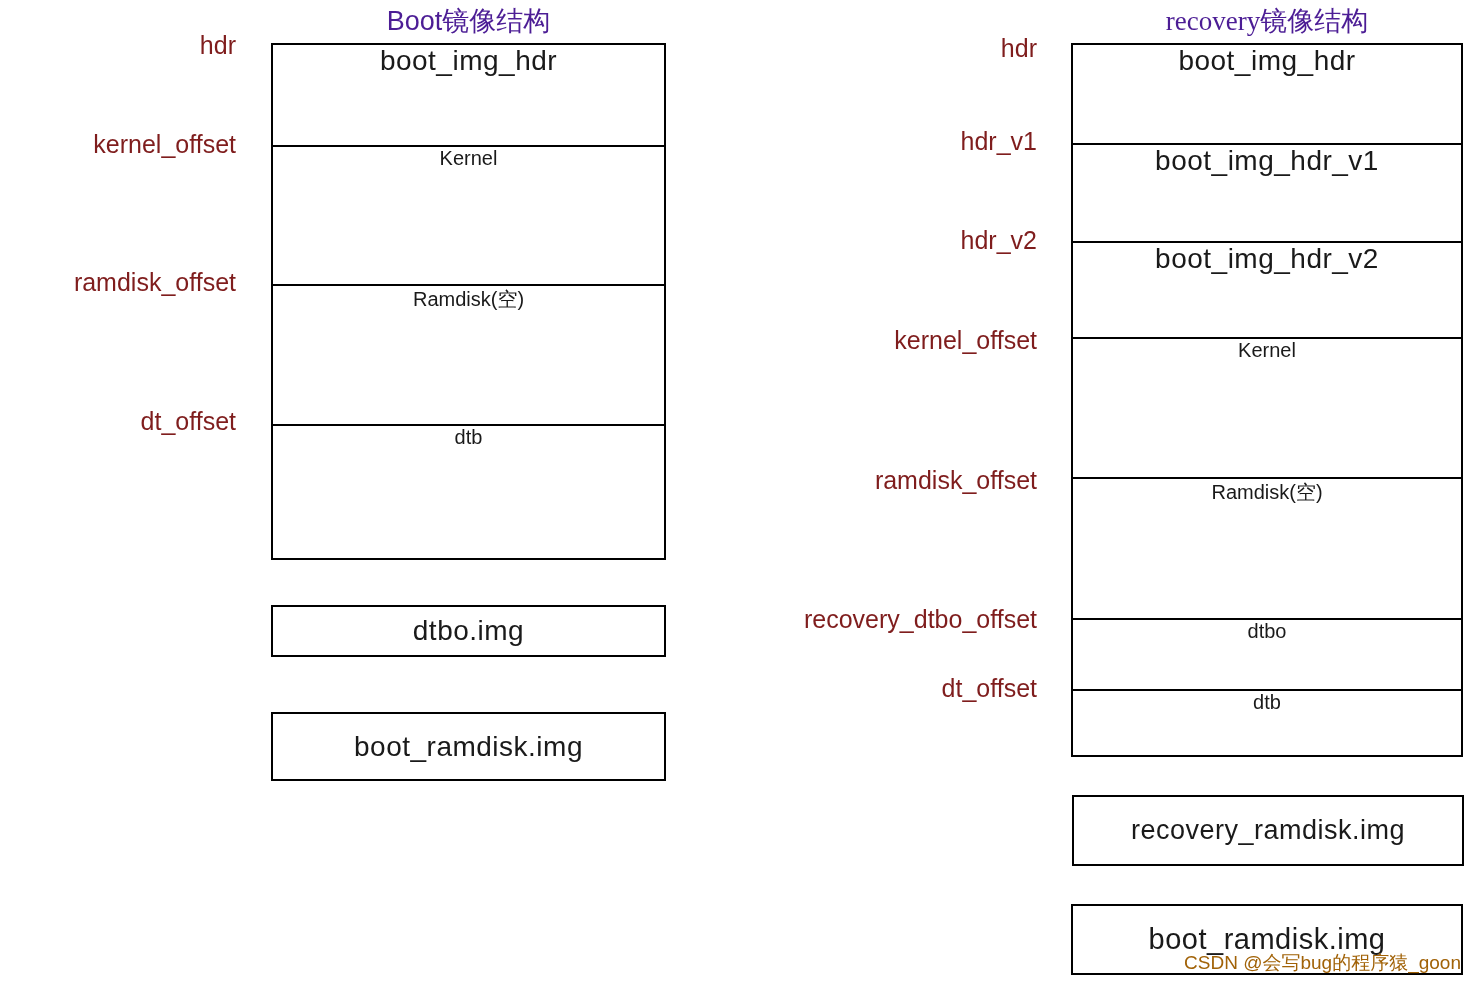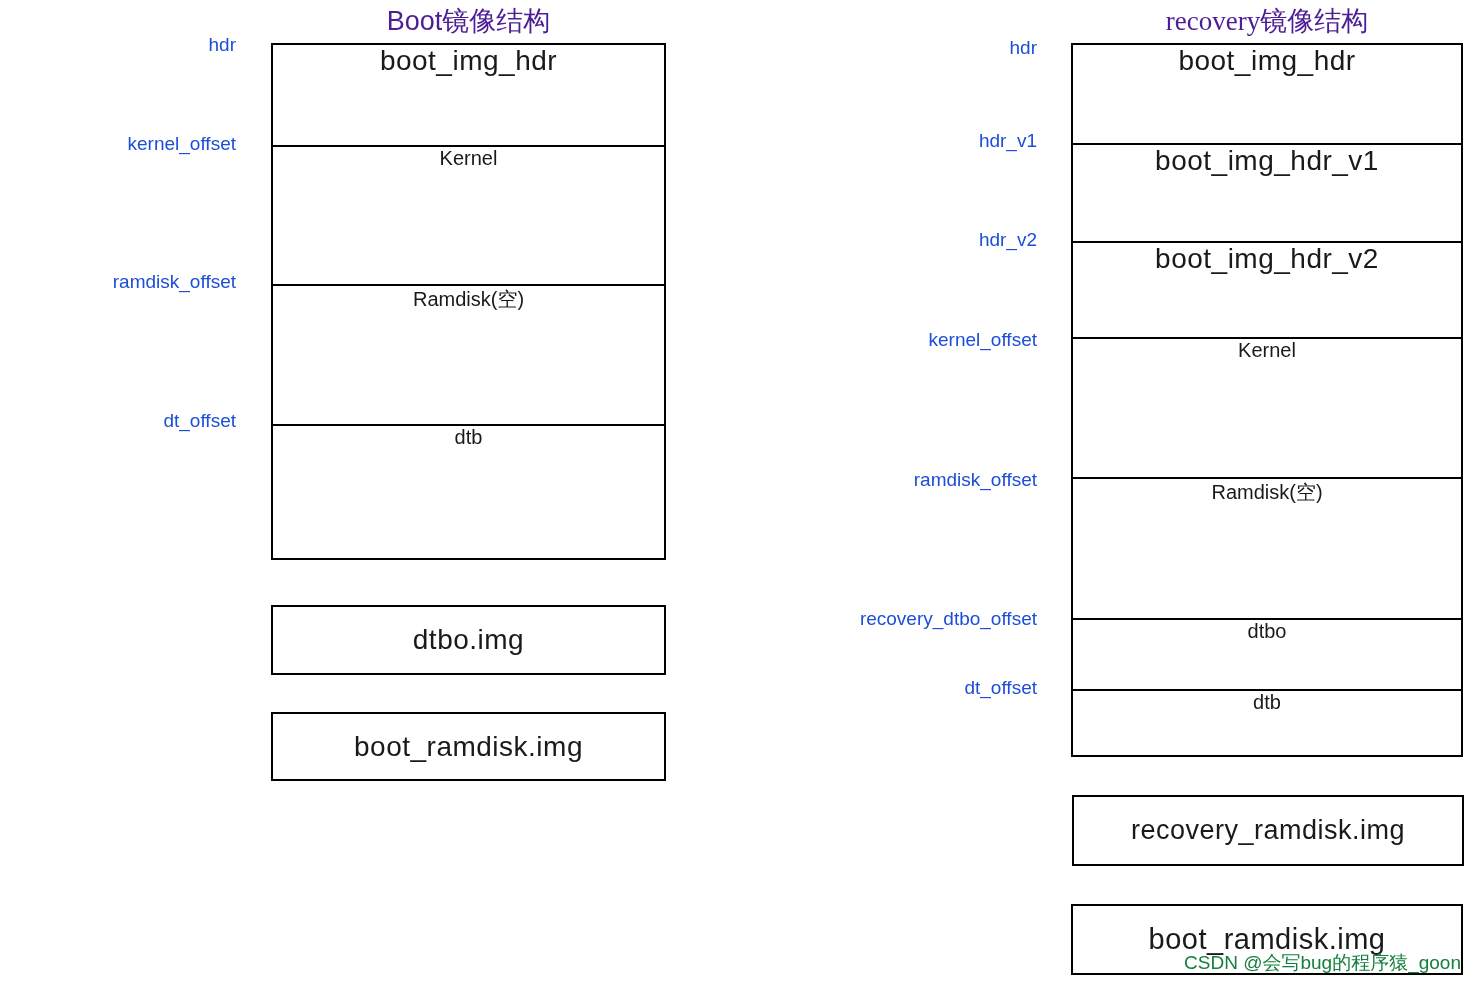--- a/index.html
+++ b/index.html
@@ -44,44 +44,44 @@
     font-size: 28px;
     letter-spacing: 0.5px;
     white-space: nowrap;
   }
   .section-label-small {
     font-size: 20px;
     white-space: nowrap;
   }
   .offset-label {
     position: absolute;
-    font-size: 19px;
+    font-size: 25px;
     line-height: 32px;
     text-align: right;
     white-space: nowrap;
-    color: #1d4ed8;
+    color: #7f1d1d;
   }
   .file-box {
     position: absolute;
     border: 2px solid #000000;
     box-sizing: border-box;
     background: #ffffff;
     display: flex;
     align-items: center;
     justify-content: center;
     font-size: 28px;
     letter-spacing: 0.5px;
     white-space: nowrap;
   }
   .watermark {
     position: absolute;
     right: 14px;
     top: 950px;
     font-size: 19px;
-    color: #15803d;
+    color: #a16207;
     white-space: nowrap;
     pointer-events: none;
   }
 </style>
 </head>
 <body>
 
 <div class="canvas">
 
   <div class="diagram-title" style="left:271px; top:3px; width:395px;">Boot镜像结构</div>
@@ -99,21 +99,21 @@
       <span class="section-label-small">Kernel</span>
     </div>
     <div class="stack-section divided" style="top:239px; height:140px;">
       <span class="section-label-small">Ramdisk(空)</span>
     </div>
     <div class="stack-section divided" style="top:379px; height:138px;">
       <span class="section-label-small">dtb</span>
     </div>
   </div>
 
-  <div class="file-box" style="left:271px; top:605px; width:395px; height:70px;">dtbo.img</div>
+  <div class="file-box" style="left:271px; top:605px; width:395px; height:52px;">dtbo.img</div>
   <div class="file-box" style="left:271px; top:712px; width:395px; height:69px;">boot_ramdisk.img</div>
 
   <div class="diagram-title" style="left:1071px; top:3px; width:392px;font-family:Liberation Serif, serif;">recovery镜像结构</div>
 
   <div class="offset-label" style="right:438px; top:32px;">hdr</div>
   <div class="offset-label" style="right:438px; top:125px;">hdr_v1</div>
   <div class="offset-label" style="right:438px; top:224px;">hdr_v2</div>
   <div class="offset-label" style="right:438px; top:324px;">kernel_offset</div>
   <div class="offset-label" style="right:438px; top:464px;">ramdisk_offset</div>
   <div class="offset-label" style="right:438px; top:603px;">recovery_dtbo_offset</div>

